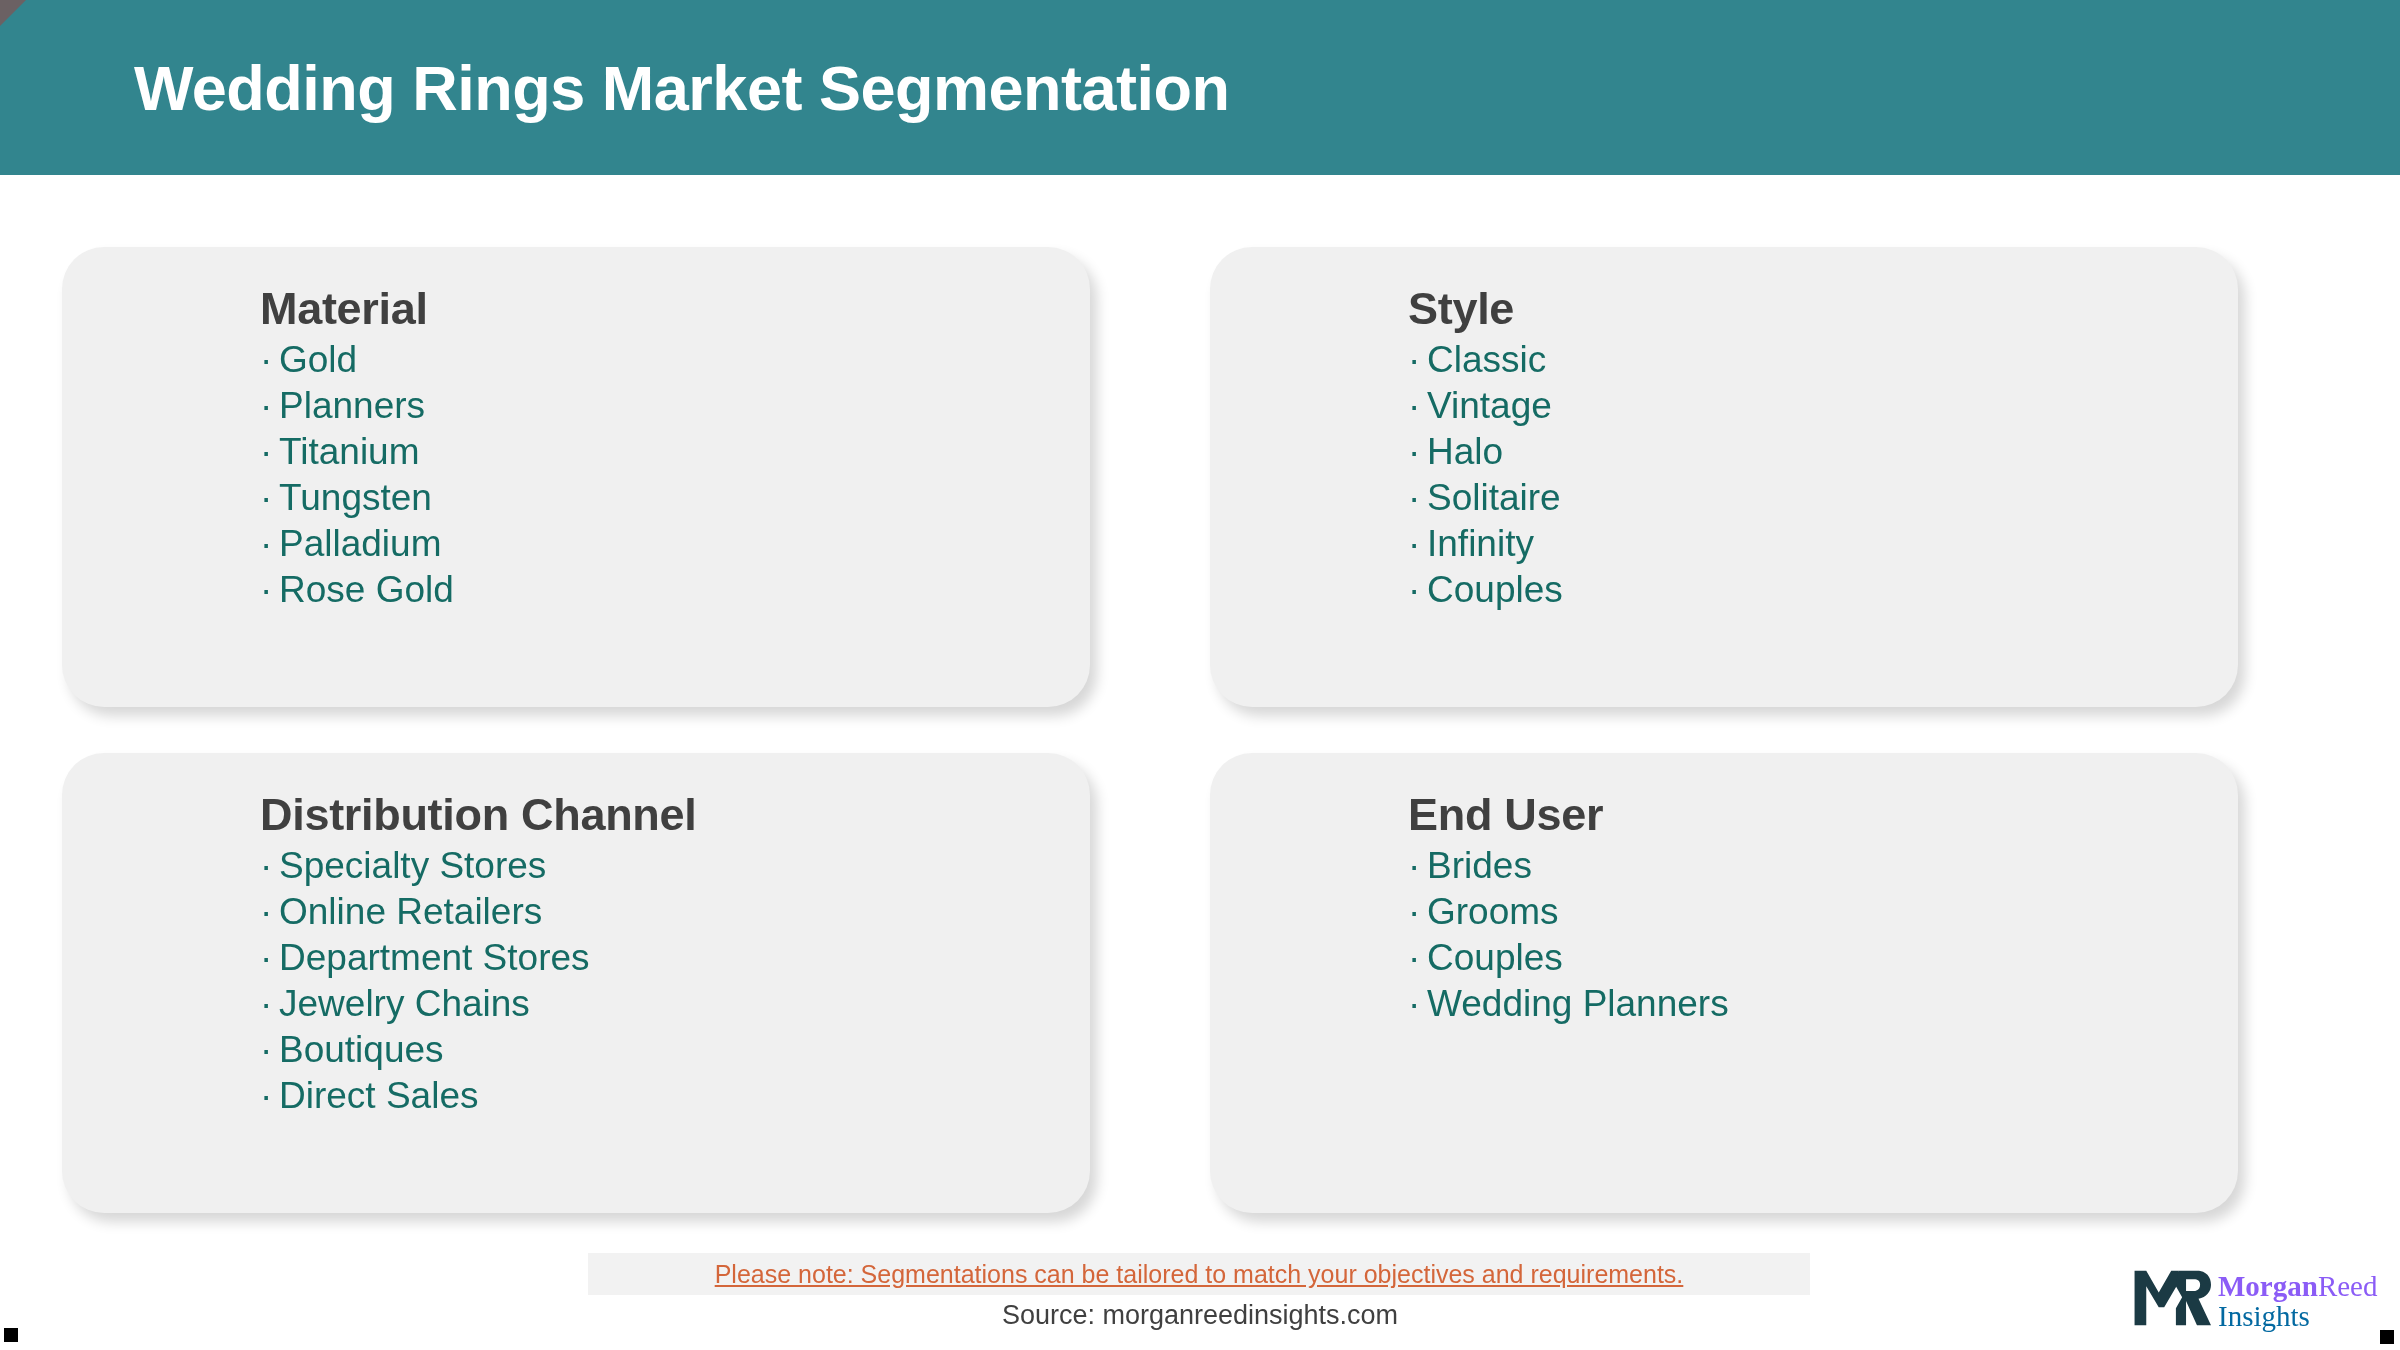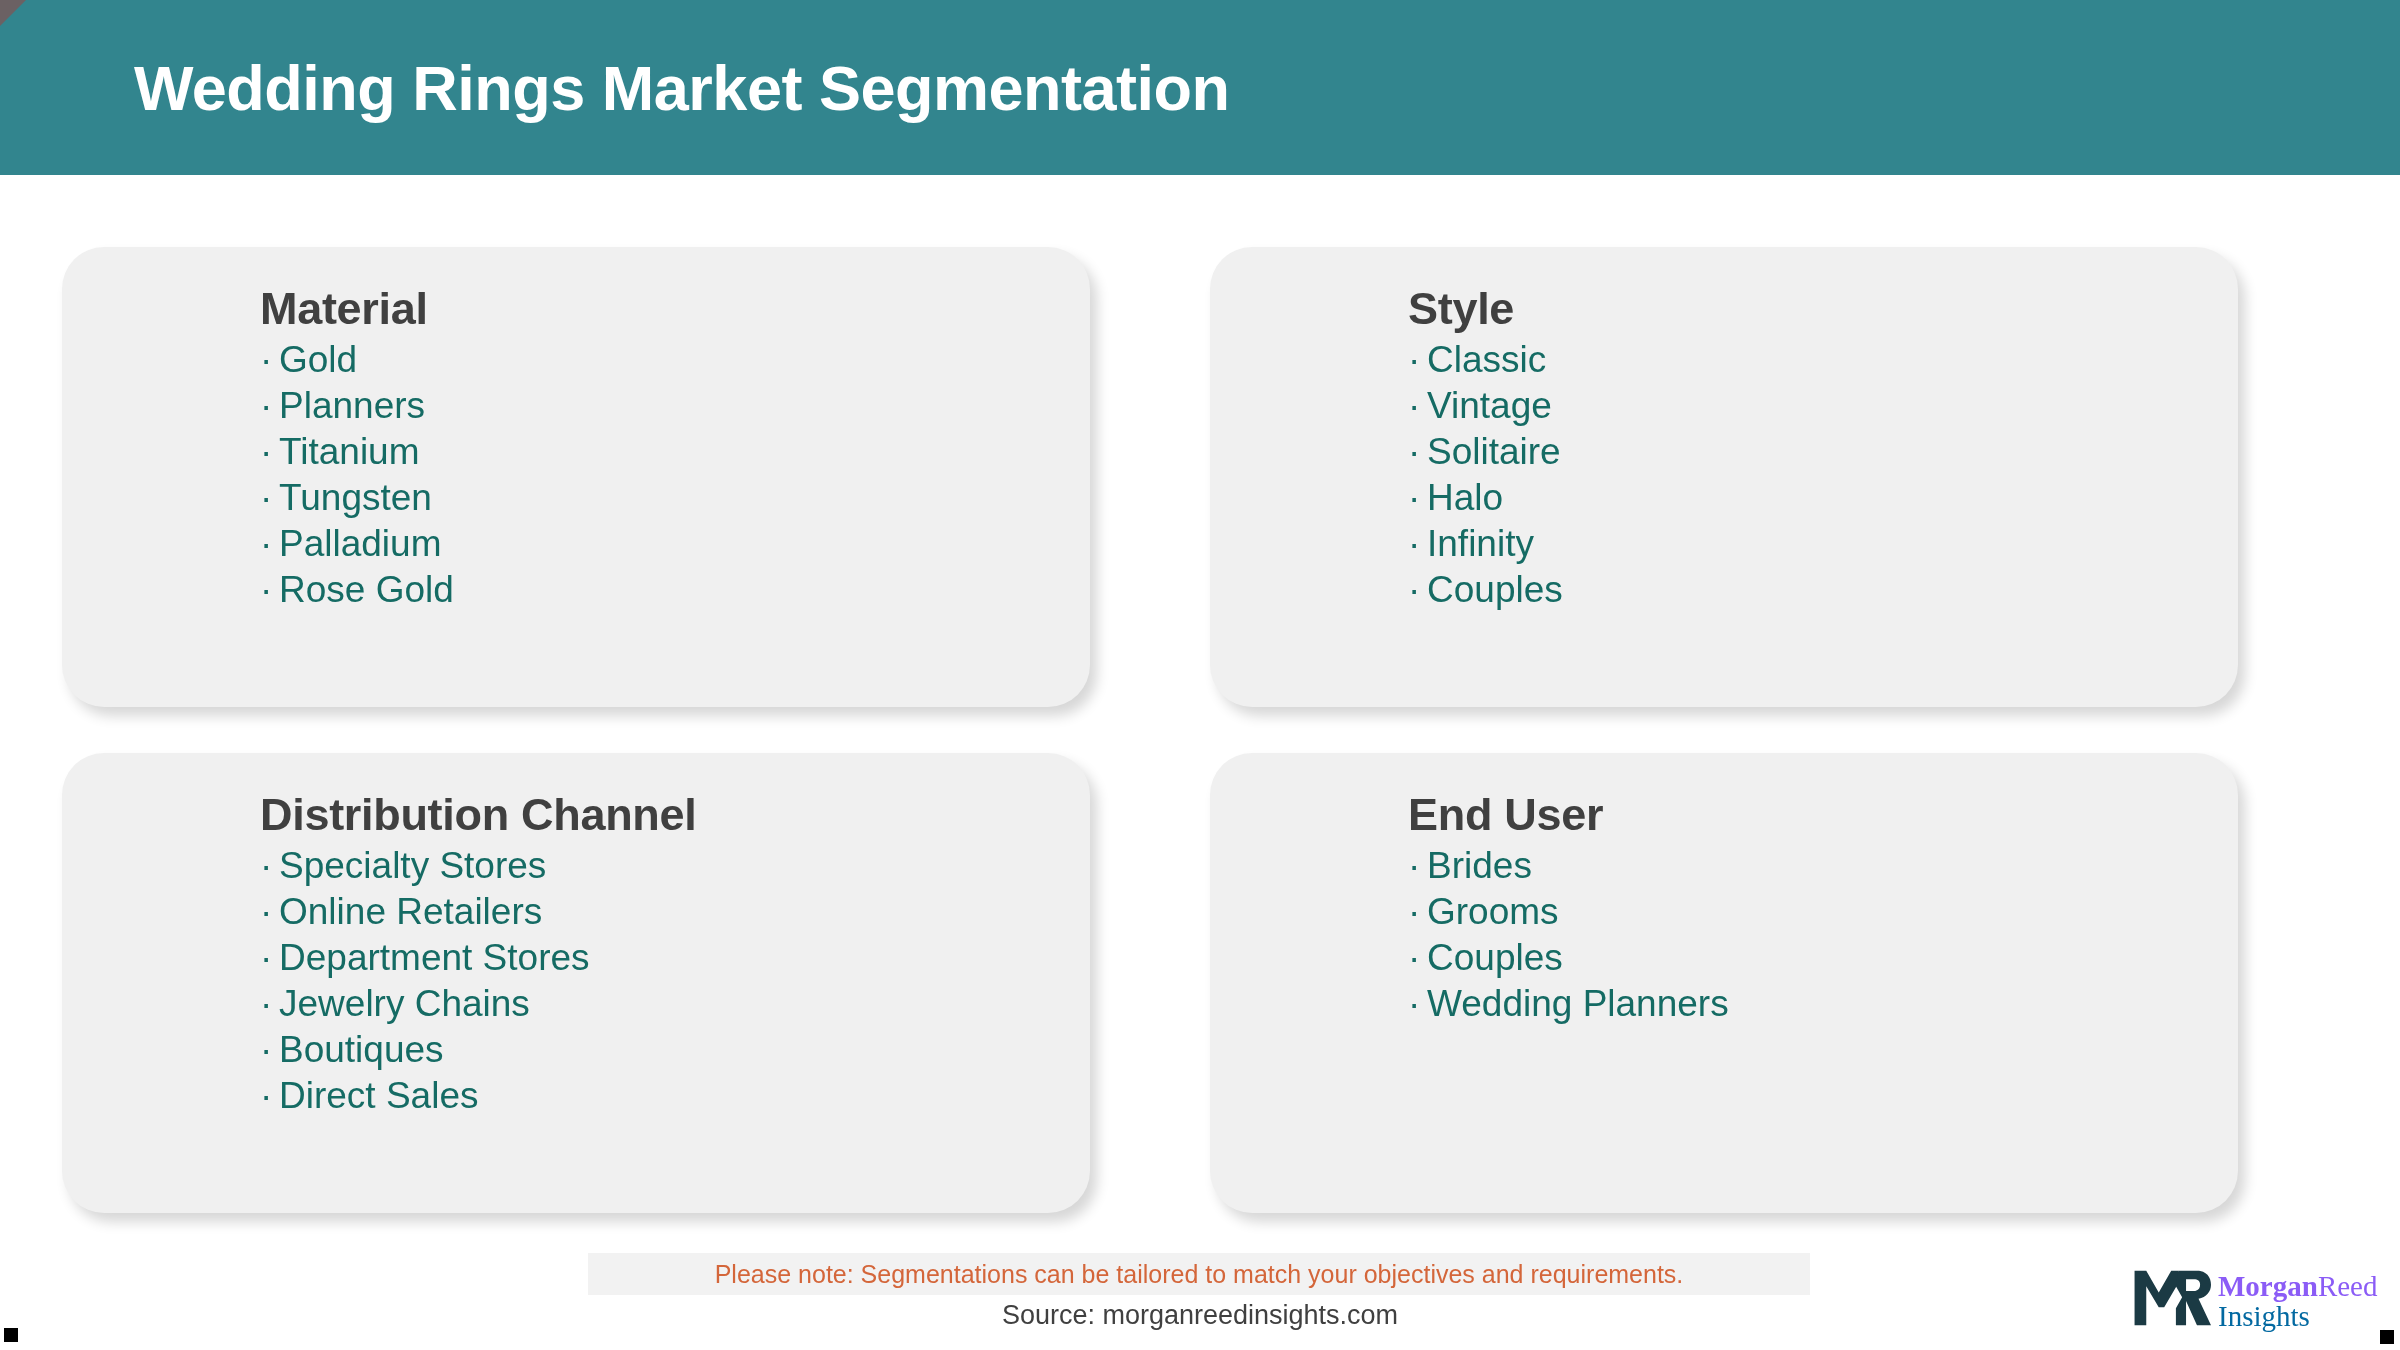--- a/index.html
+++ b/index.html
@@ -116,20 +116,21 @@
     display: flex;
     align-items: center;
     justify-content: center;
   }
   .note-text {
     color: #d4663a;
     font-size: 25px;
     font-weight: 400;
     white-space: nowrap;
     font-family: "Liberation Sans", sans-serif;
+    text-decoration: underline;
   }
   .source-text {
     position: absolute;
     left: 0;
     top: 1300px;
     width: 2400px;
     text-align: center;
     color: #404040;
     font-size: 27px;
     font-weight: 400;
@@ -204,22 +205,22 @@
       </ul>
     </div>
   </div>
 
   <div class="card card-r1c2">
     <div class="card-inner">
       <div class="card-title">Style</div>
       <ul class="card-list">
         <li><span class="bullet">·</span><span>Classic</span></li>
         <li><span class="bullet">·</span><span>Vintage</span></li>
+        <li><span class="bullet">·</span><span>Halo</span></li>
         <li><span class="bullet">·</span><span>Solitaire</span></li>
-        <li><span class="bullet">·</span><span>Halo</span></li>
         <li><span class="bullet">·</span><span>Infinity</span></li>
         <li><span class="bullet">·</span><span>Couples</span></li>
       </ul>
     </div>
   </div>
 
   <div class="card card-r2c1">
     <div class="card-inner">
       <div class="card-title">Distribution Channel</div>
       <ul class="card-list">

